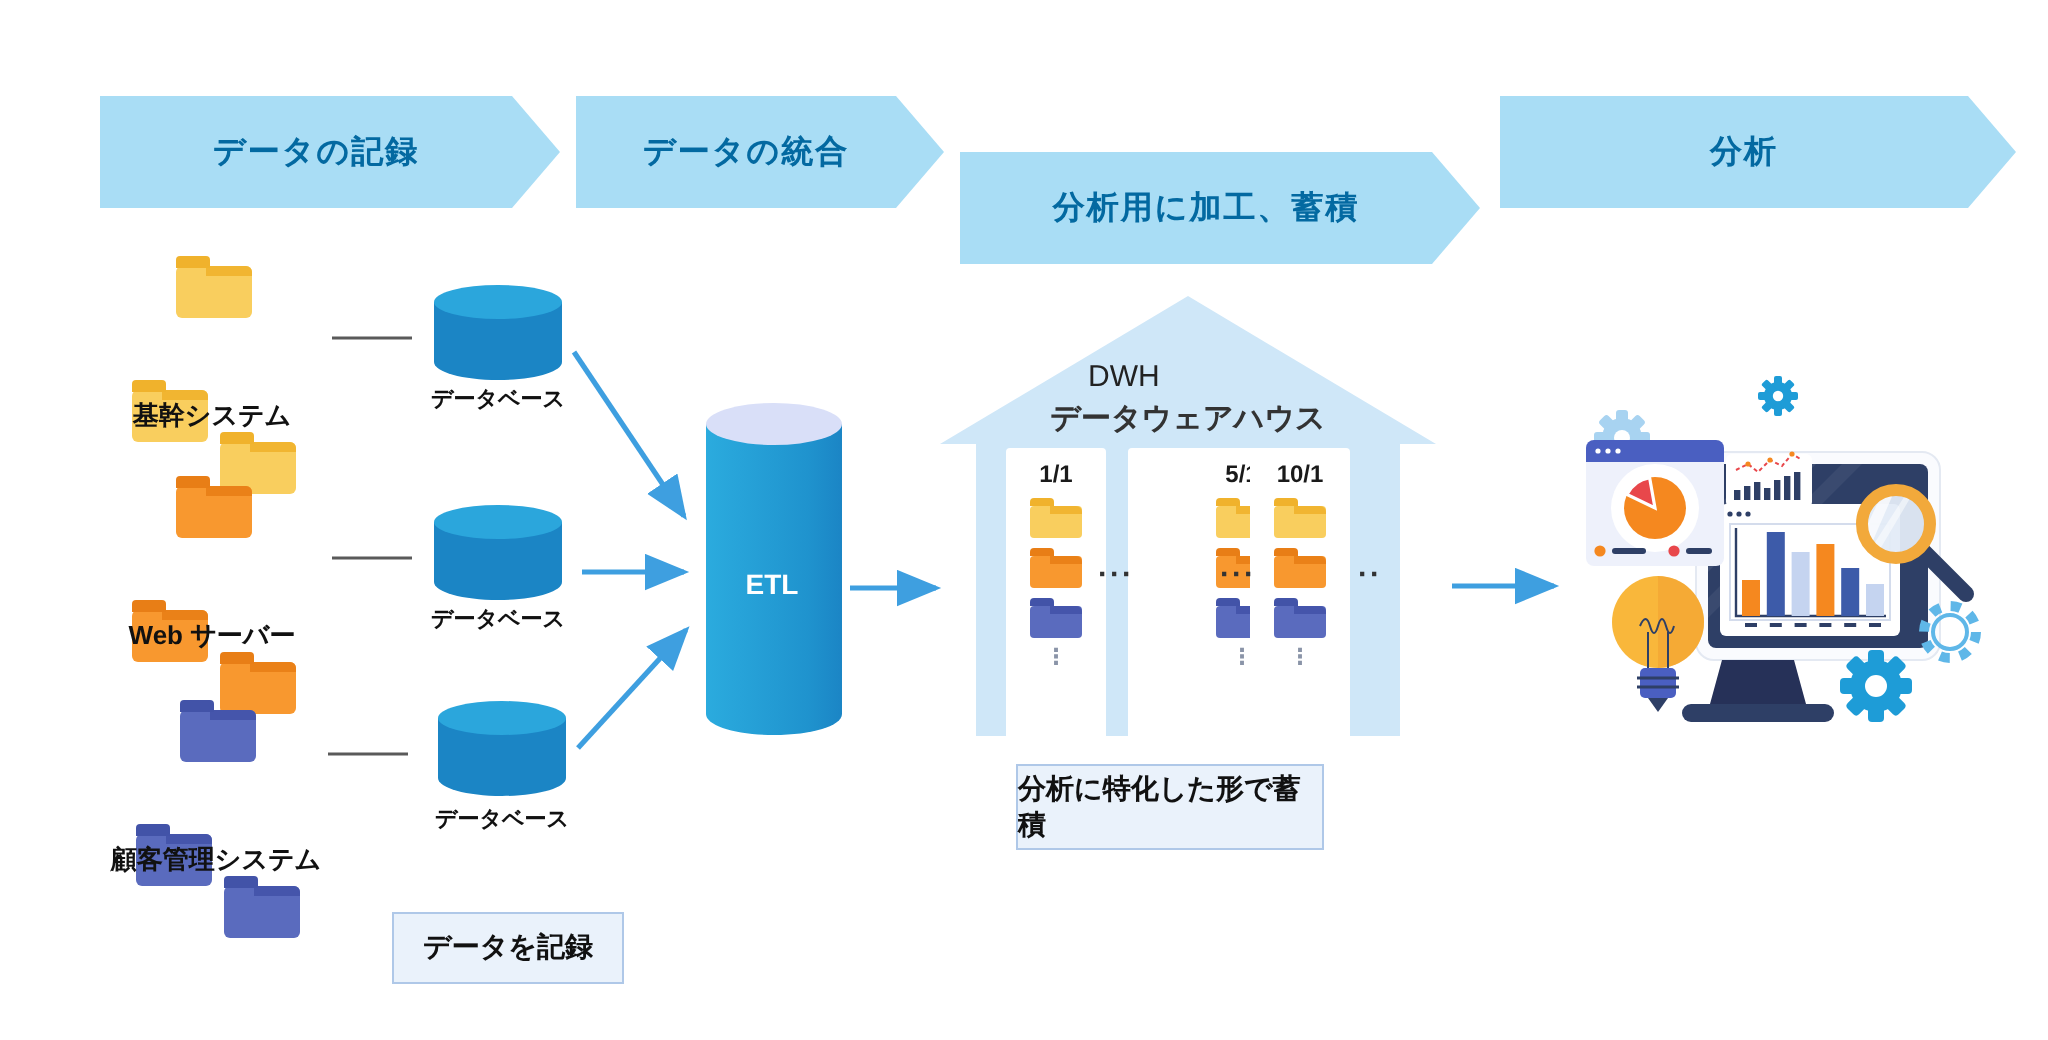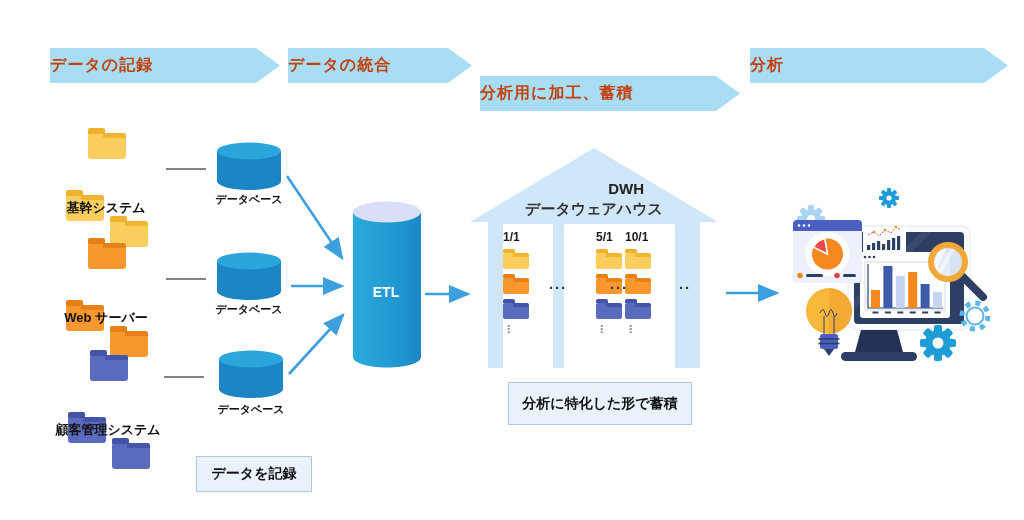--- a/index.html
+++ b/index.html
@@ -1,24 +1,24 @@
 <!DOCTYPE html>
 <html><head>
 <meta charset="utf-8">
 <style>
   html,body{margin:0;padding:0;background:#fff;}
   .canvas{position:relative;width:1024px;height:520px;background:#fff;overflow:hidden;
           font-family:"Liberation Sans","DejaVu Sans",sans-serif;color:#1f1f1f;}
   .abs{position:absolute;}
 
   
-  .chev{position:absolute;top:48px;height:35px;background:#A9DDF5;
+  .chev{position:absolute;top:48px;height:56px;background:#A9DDF5;
         clip-path:polygon(0 0,calc(100% - 24px) 0,100% 50%,calc(100% - 24px) 100%,0 100%);
-        display:flex;align-items:center;
-        font-weight:bold;font-size:16px;color:#c2410c;padding-right:14px;box-sizing:border-box;letter-spacing:1px;}
+        display:flex;align-items:center;justify-content:center;
+        font-weight:bold;font-size:16px;color:#0369a1;padding-right:14px;box-sizing:border-box;letter-spacing:1px;}
 
   
   .folder{position:relative;border-radius:3px;background:var(--fb);}
   .folder::before{content:"";position:absolute;top:-5px;left:0;width:45%;height:6px;
                   border-radius:2px 2px 0 0;background:var(--fd);}
   .folder::after{content:"";position:absolute;top:0;right:0;width:60%;height:5px;
                  border-radius:0 3px 0 0;background:var(--fd);opacity:.9;}
   .f-y{--fb:#F9CE5E;--fd:#F0B22C;} .f-o{--fb:#F8982F;--fd:#E87E16;} .f-b{--fb:#5A6BBE;--fd:#4253A8;}
   .fbig{width:38px;height:26px;}
   .fsm{width:26px;height:16px;border-radius:2px;}
@@ -28,27 +28,27 @@
   .grp-label{position:absolute;width:170px;text-align:center;font-weight:bold;font-size:13px;color:#111;}
   .db-label{position:absolute;width:120px;text-align:center;font-weight:bold;font-size:11px;color:#111;}
 
   .note-box{position:absolute;background:#EAF2FB;border:1px solid #AFC8E8;
             display:flex;align-items:center;justify-content:center;
             font-weight:bold;font-size:14px;color:#111;box-sizing:border-box;}
 
   .etl-label{position:absolute;left:352px;top:284px;width:68px;text-align:center;
              color:#fff;font-weight:bold;font-size:14px;}
 
-  .dwh-title{position:absolute;left:544px;top:180px;width:100px;text-align:right;
-             font-weight:bold;font-size:15px;color:#222;}
+  .dwh-title{position:absolute;left:544px;top:180px;width:100px;text-align:left;
+             font-weight:normal;font-size:15px;color:#222;}
   .dwh-sub{position:absolute;left:509px;top:200px;width:170px;text-align:center;
            font-size:15px;font-weight:bold;color:#333;}
 
   .dwh-col{position:absolute;top:224px;width:50px;height:146px;background:#fff;border-radius:2px;
-           display:flex;flex-direction:column;align-items:flex-start;}
+           display:flex;flex-direction:column;align-items:center;}
   .dwh-date{font-weight:bold;font-size:12px;color:#1a1a1a;margin-top:6px;}
   .dwh-col .fsm{margin-top:9px;}
   .dwh-more{color:#8A94A8;font-size:11px;font-weight:bold;line-height:10px;margin-top:5px;letter-spacing:0;}
   .dwh-sep{position:absolute;top:279px;font-weight:bold;font-size:15px;color:#333;letter-spacing:1px;}
 </style>
 </head>
 <body>
 
 <div class="canvas">
 
@@ -146,21 +146,21 @@
     <div class="dwh-date">10/1</div>
     <div class="folder f-y fsm"></div>
     <div class="folder f-o fsm"></div>
     <div class="folder f-b fsm"></div>
     <div class="dwh-more">⋮</div>
   </div>
   <div class="dwh-sep" style="left:549px;">···</div>
   <div class="dwh-sep" style="left:610px;">···</div>
   <div class="dwh-sep" style="left:679px;">··</div>
 
-  <div class="note-box" style="left:508px;top:382px;width:184px;height:43px;">
+  <div class="note-box" style="left:508px;top:382px;width:154px;height:43px;">
     <span>分析に特化した形で蓄積</span>
   </div>
 
   <svg class="abs" style="left:0;top:0;" width="1024" height="520" viewBox="0 0 1024 520">
     <defs>
       <marker id="ah" markerWidth="9" markerHeight="8" refX="7.5" refY="3.5" orient="auto">
         <path d="M0,0 L8.5,3.5 L0,7 Z" fill="#3E9FE0"></path>
       </marker>
     </defs>
     <line x1="166" y1="169" x2="206" y2="169" stroke="#5a5a5a" stroke-width="1.5"></line>

